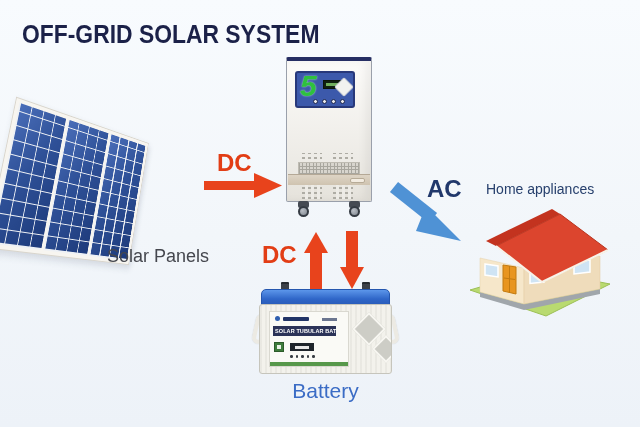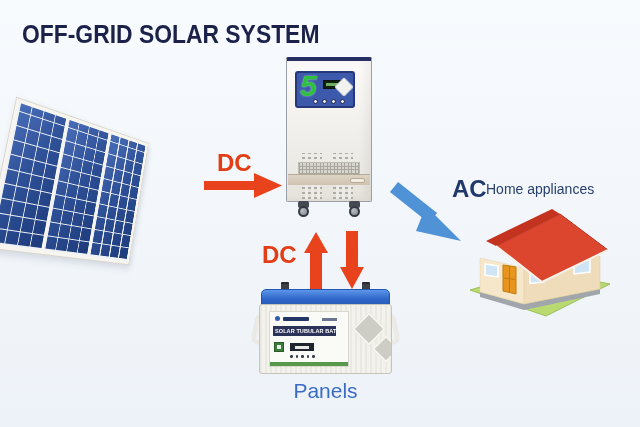--- a/index.html
+++ b/index.html
@@ -63,21 +63,21 @@
   .caster .fork { width:11px; height:7px; margin:0 auto; background:#454a52; border-radius:2px; }
   .caster .wheel { width:11px; height:11px; margin:-2px auto 0; border-radius:50%;
     background:radial-gradient(circle at 35% 35%, #b9bec5, #81878f); border:2px solid #343a42; }
 
   
   .flow-label { font-size:24px; font-weight:bold; }
   .dc { color:#e23d15; }
   .ac { color:#21386b; }
   .lbl-dc1 { left:217px; top:149px; }
   .lbl-dc2 { left:262px; top:241px; }
-  .lbl-ac  { left:427px; top:175px;margin-left:25px; }
+  .lbl-ac  { left:427px; top:175px; }
   .home-label { left:486px; top:181px; font-size:14px; color:#27406d; }
   .battery-label { left:259px; top:379px; width:133px; text-align:center;
     font-size:21px; color:#3b6cc5; }
 
   
   .battery { left:259px; top:282px; width:133px; height:92px; }
   .bat-terminal { position:absolute; top:0; width:8px; height:11px; background:#3c4148;
     border-radius:1px; border-top:2px solid #272b30; }
   .bat-terminal.t1 { left:22px; } .bat-terminal.t2 { left:103px; }
   .bat-lid { position:absolute; left:2px; right:2px; top:7px; height:17px;
@@ -119,20 +119,21 @@
 
 <div id="canvas">
 
   <div class="abs title">OFF-GRID SOLAR SYSTEM</div>
 
   <div class="abs solar-array">
     <div class="solar-panel"></div>
     <div class="solar-panel"></div>
     <div class="solar-panel"></div>
   </div>
+  <div class="abs solar-label">Solar Panels</div>
 
   <div class="abs inverter">
     <div class="inv-cabinet">
       <div class="inv-panel">
         <div class="inv-five">5</div>
         <div class="inv-lcd">
           <div class="inv-lcd-line"></div>
         </div>
         <div class="inv-keypad"></div>
         <div class="inv-buttons">
@@ -220,15 +221,15 @@
           <i></i>
             <i></i>
             <i></i>
             <i></i>
             <i></i>
         </div>
         <div class="bat-greenstrip"></div>
       </div>
     </div>
   </div>
-  <div class="abs battery-label">Panels</div>
+  <div class="abs battery-label">Battery</div>
 
 </div>
 
 </body></html>

